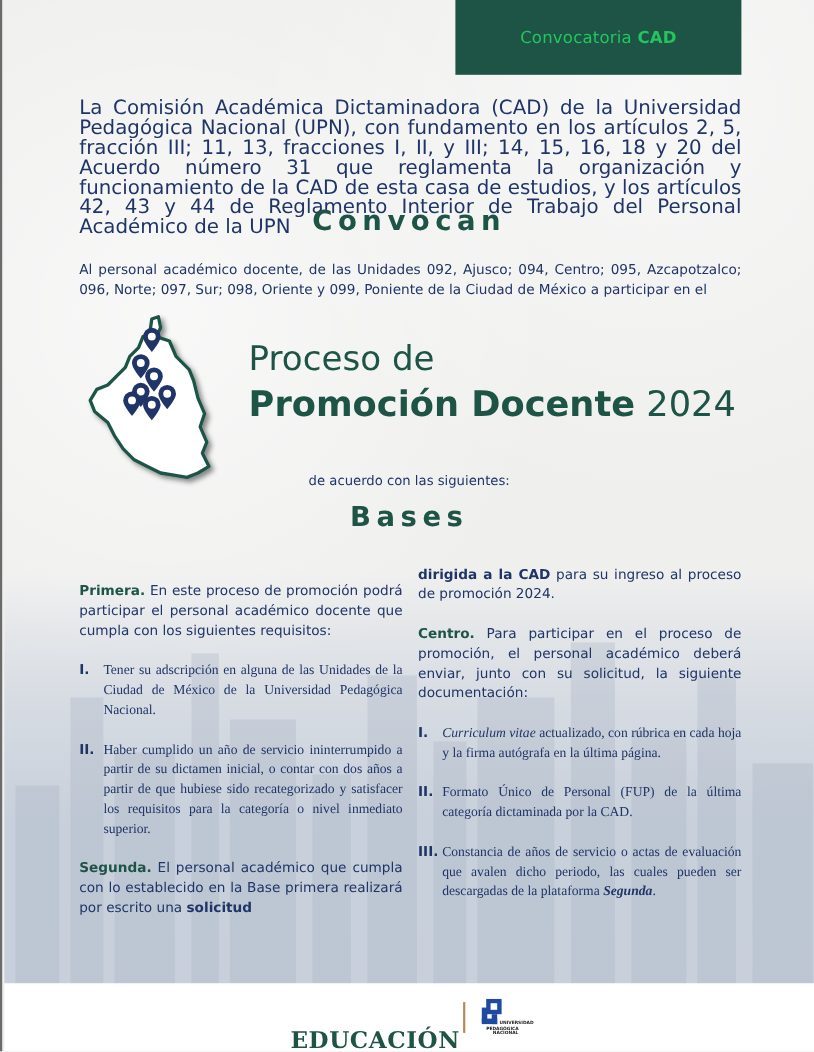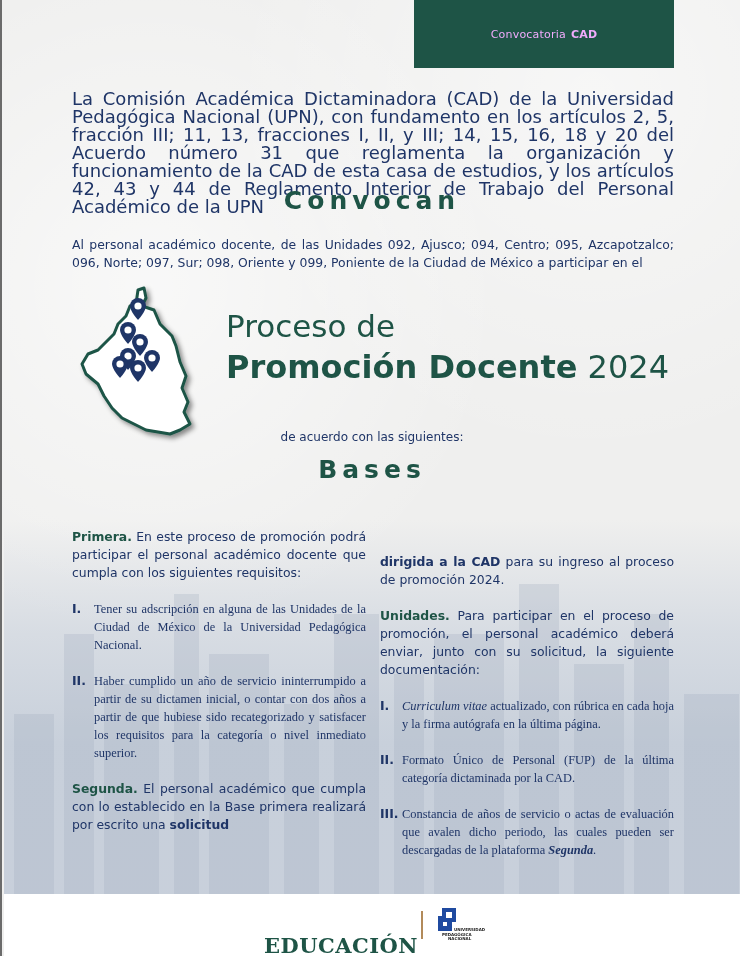--- a/index.html
+++ b/index.html
@@ -23,23 +23,23 @@
     position: absolute; left: 2px; right: 0; top: 520px; height: 374px;
     background: linear-gradient(to bottom, rgba(205,212,222,0) 0%, rgba(196,205,218,0.55) 30%, rgba(190,200,214,0.8) 60%, rgba(198,206,218,0.95) 100%);
     overflow: hidden;
   }
   .bldg { position: absolute; bottom: 0; background: rgba(160,172,190,0.28); }
   .footer {
     position: absolute; left: 2px; right: 0; top: 894px; height: 62px; background: #ffffff;
   }
   .tag {
     position: absolute; left: 412px; top: 0; width: 260px; height: 68px;
-    background: #1e5446; color: #f0abfc;
+    background: #1e5446; color: #22c55e;
     display: flex; align-items: center; justify-content: center;
-    font-size: 11px; letter-spacing: 0.2px;
+    font-size: 15px; letter-spacing: 0.2px;
   }
   .tag b { font-weight: bold; margin-left: 5px; }
   .intro {
     position: absolute; left: 70px; top: 90px; width: 602px;
     font-size: 18px; line-height: 18px; text-align: justify; color: #1f3567;
   }
   .heading {
     position: absolute; left: 0; width: 740px; text-align: center;
     color: #1e5446; font-weight: bold; letter-spacing: 5px;
   }
@@ -56,21 +56,21 @@
   .title2 {
     position: absolute; left: 224px; top: 348px; font-size: 32px; color: #1e5446; white-space: nowrap;
   }
   .title2 b { font-weight: bold; }
   .title2 span.year { font-weight: normal; margin-top: 24px; }
   .sub {
     position: absolute; left: 0; width: 740px; top: 430px; text-align: center; font-size: 12px; color: #1f3567;
   }
   .col { position: absolute; top: 513px; width: 294px; font-size: 12.4px; line-height: 18px; color: #1f3567; text-align: justify; }
   .col.left { left: 70px; margin-top: 15px; }
-  .col.right { left: 378px; margin-top: 40px; }
+  .col.right { left: 378px; }
   .para { margin-bottom: 18px; }
   .lead { color: #1e5446; font-weight: bold; }
   .item { display: flex; margin-bottom: 18px; }
   .item .num { width: 22px; flex: 0 0 22px; font-weight: bold; color: #1f3567; }
   .item .txt { flex: 1; text-align: justify; font-family: Liberation Serif, serif; }
   em { font-style: italic; }
   strong { font-weight: bold; }
   .logo-edu {
     position: absolute; left: 262px; top: 911px; margin-top: 24px;
   }
@@ -178,21 +178,21 @@
     <p class="para">
       <span class="lead">Segunda.</span><span> El personal académico que cumpla con lo establecido en la Base primera realizará por escrito una </span><strong>solicitud</strong>
     </p>
   </div>
 
   <div class="col right">
     <p class="para">
       <strong>dirigida a la CAD</strong><span> para su ingreso al proceso de promoción 2024.</span>
     </p>
     <p class="para">
-      <span class="lead">Unidades.</span><span> Para participar en el proceso de promoción, el personal académico deberá enviar, junto con su solicitud, la siguiente documentación:</span>
+      <span class="lead">Centro.</span><span> Para participar en el proceso de promoción, el personal académico deberá enviar, junto con su solicitud, la siguiente documentación:</span>
     </p>
     <div class="item">
       <span class="num">I.</span>
       <span class="txt"><em>Curriculum vitae</em><span> actualizado, con rúbrica en cada hoja y la firma autógrafa en la última página.</span></span>
     </div>
     <div class="item">
       <span class="num">II.</span>
       <span class="txt">Formato Único de Personal (FUP) de la última categoría dictaminada por la CAD.</span>
     </div>
     <div class="item">

